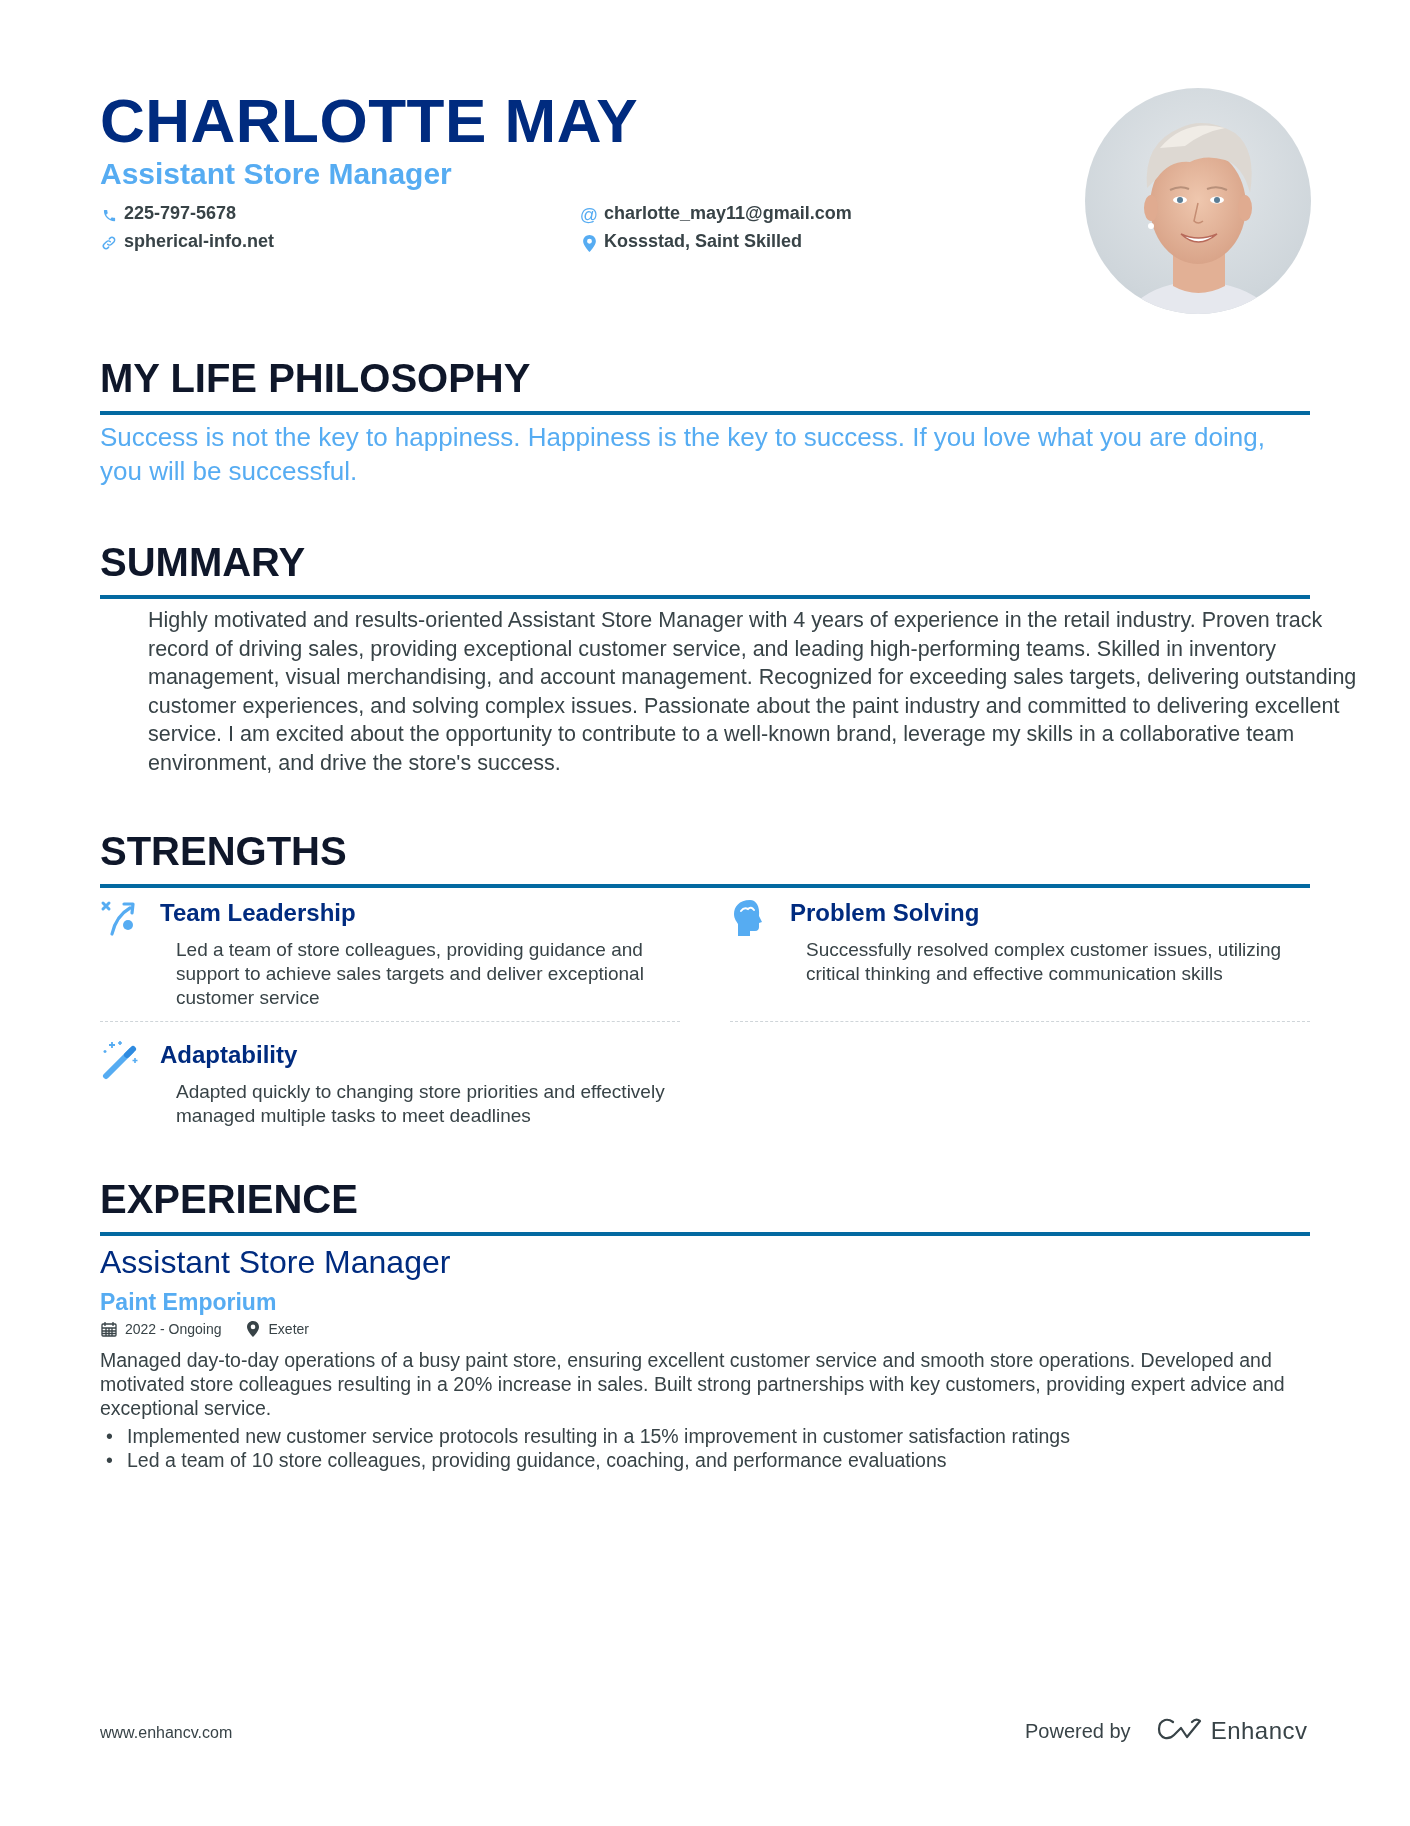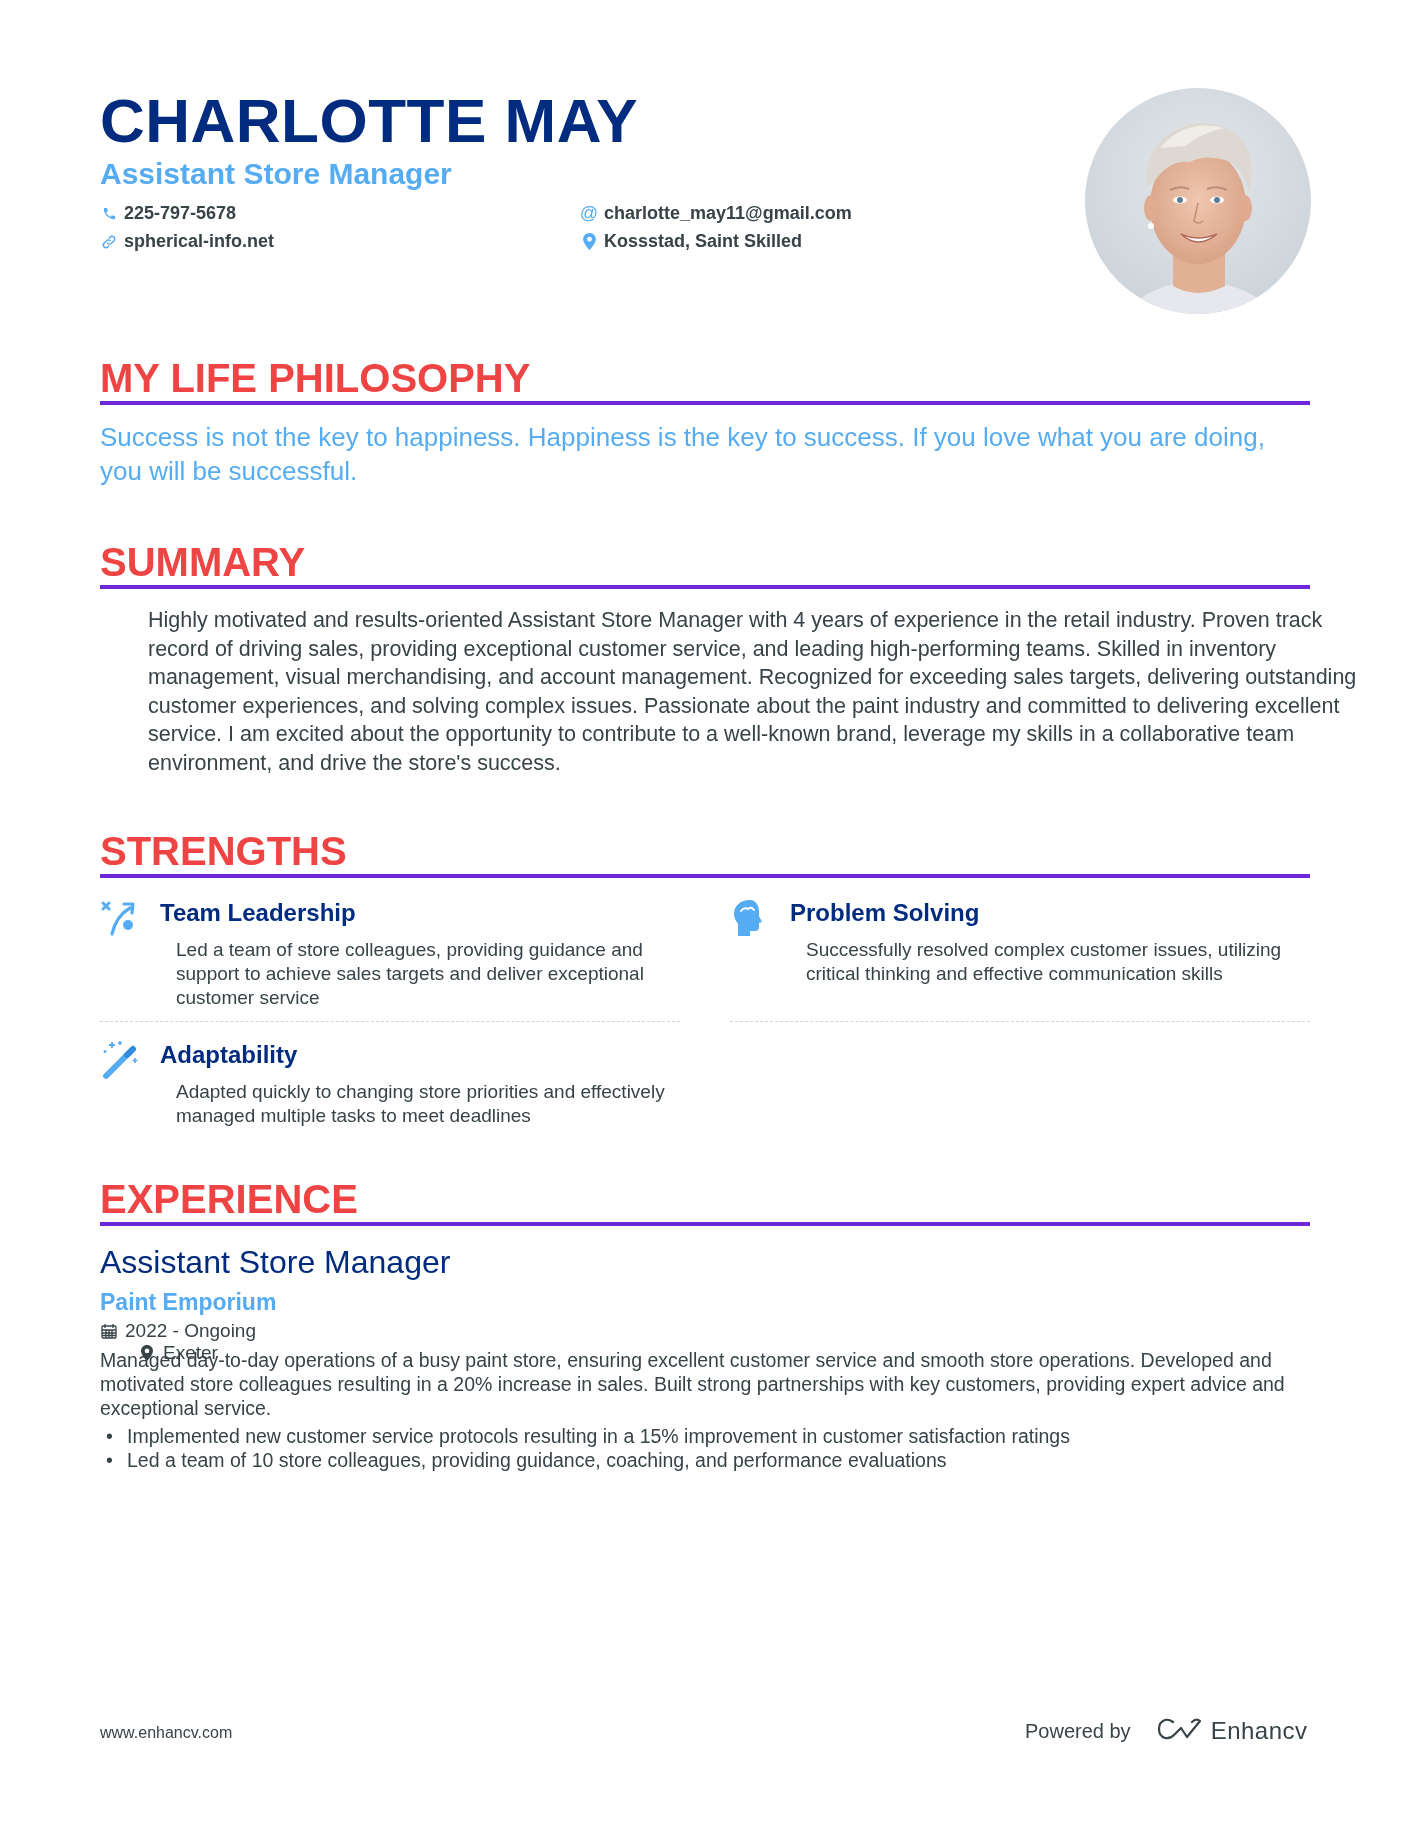--- a/index.html
+++ b/index.html
@@ -5,31 +5,31 @@
   * { margin: 0; padding: 0; box-sizing: border-box; }
   html, body { width: 1410px; height: 1826px; background: #ffffff; }
   body { font-family: "Liberation Sans", "DejaVu Sans", sans-serif; color: #384347; position: relative; overflow: hidden; }
 
   .page { position: absolute; left: 100px; top: 0; width: 1210px; }
 
   
   .name { position: absolute; top: 86px; left: 0; font-size: 62px; font-weight: bold; color: #002b7f; letter-spacing: 0.5px; line-height: 70px; }
   .role { position: absolute; top: 156px; left: 0; font-size: 30px; font-weight: bold; color: #56acf2; line-height: 36px; }
   .contacts { position: absolute; top: 203px; left: 0; width: 800px; }
-  .contact { position: absolute; display: flex; align-items: center; font-size: 18px; font-weight: bold; color: #384347; white-space: nowrap; }
+  .contact { position: absolute; display: flex; align-items: flex-end; font-size: 18px; font-weight: bold; color: #384347; white-space: nowrap; }
   .contact .ic { width: 18px; height: 18px; margin-right: 6px; display: inline-flex; align-items: center; justify-content: center; color: #56acf2; }
   .c-phone { top: 0; left: 0; }
   .c-email { top: 0; left: 480px; }
   .c-link { top: 28px; left: 0; }
   .c-loc { top: 28px; left: 480px; }
 
   .photo { position: absolute; top: 88px; left: 985px; width: 226px; height: 226px; border-radius: 50%; overflow: hidden; background: radial-gradient(circle at 50% 40%, #e3e7ea 0%, #cfd6db 70%, #c2cbd1 100%); }
 
   
-  .section-title { position: absolute; left: 0; width: 1210px; font-size: 40px; font-weight: bold; color: #ef4444; line-height: 46px; padding-bottom: 0; border-bottom: 4px solid #6d28d9; }
+  .section-title { position: absolute; left: 0; width: 1210px; font-size: 40px; font-weight: bold; color: #0f172a; line-height: 46px; padding-bottom: 10px; border-bottom: 4px solid #0369a1; }
   .sec-philo { top: 355px; }
   .sec-summary { top: 539px; }
   .sec-strengths { top: 828px; }
   .sec-exp { top: 1176px; }
 
   .philosophy { position: absolute; top: 420px; left: 0; width: 1210px; font-size: 26px; color: #56acf2; line-height: 34px; }
 
   .summary { position: absolute; top: 606px; left: 0; width: 1215px; font-size: 21.5px; line-height: 28.6px; color: #384347; margin-left: 48px; }
 
   
@@ -40,21 +40,21 @@
   .st-1 { top: 898px; left: 0; }
   .st-2 { top: 898px; left: 630px; }
   .st-3 { top: 1040px; left: 0; }
   .divider { position: absolute; top: 1021px; height: 0; border-top: 1.5px dashed #cfd5d9; }
   .div-1 { left: 0; width: 580px; }
   .div-2 { left: 630px; width: 580px; }
 
   
   .job-title { position: absolute; top: 1243px; left: 0; font-size: 32px; color: #002b7f; line-height: 38px; }
   .company { position: absolute; top: 1288px; left: 0; font-size: 23px; font-weight: bold; color: #56acf2; line-height: 28px; }
-  .meta { position: absolute; top: 1320px; left: 0; display: flex; align-items: center; font-size: 19px; color: #384347; flex-direction: column; }
+  .meta { position: absolute; top: 1320px; left: 0; display: flex; align-items: center; font-size: 14px; color: #384347; }
   .meta .m-item { display: flex; align-items: center; margin-right: 22px; }
   .meta .m-ic { width: 18px; height: 18px; margin-right: 7px; display: inline-flex; align-items: center; justify-content: center; color: #384347; }
   .job-desc { position: absolute; top: 1348px; left: 0; width: 1215px; font-size: 19.5px; line-height: 24px; color: #384347; }
   .bullets { position: absolute; top: 1424px; left: 0; width: 1210px; list-style: none; }
   .bullets li { position: relative; padding-left: 27px; font-size: 19.5px; line-height: 24px; color: #384347; }
   .bullets li::before { content: "•"; position: absolute; left: 6px; top: 0; color: #384347; }
 
   
   .footer-left { position: absolute; top: 1724px; left: 0; font-size: 16px; color: #384347; text-align: center; }
   .footer-right { position: absolute; top: 1717px; left: 925px; display: flex; align-items: center; }

